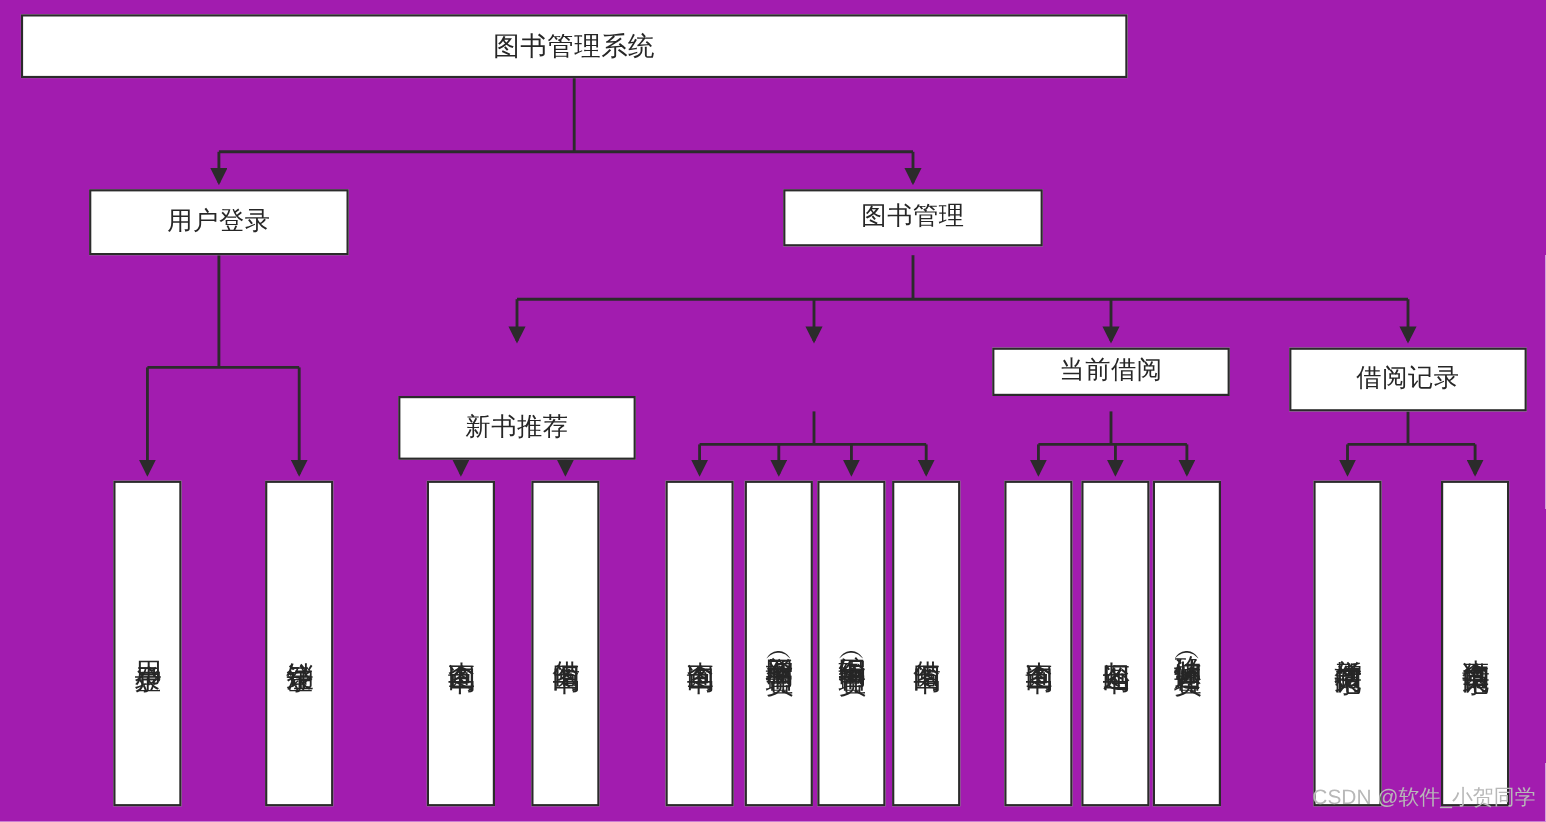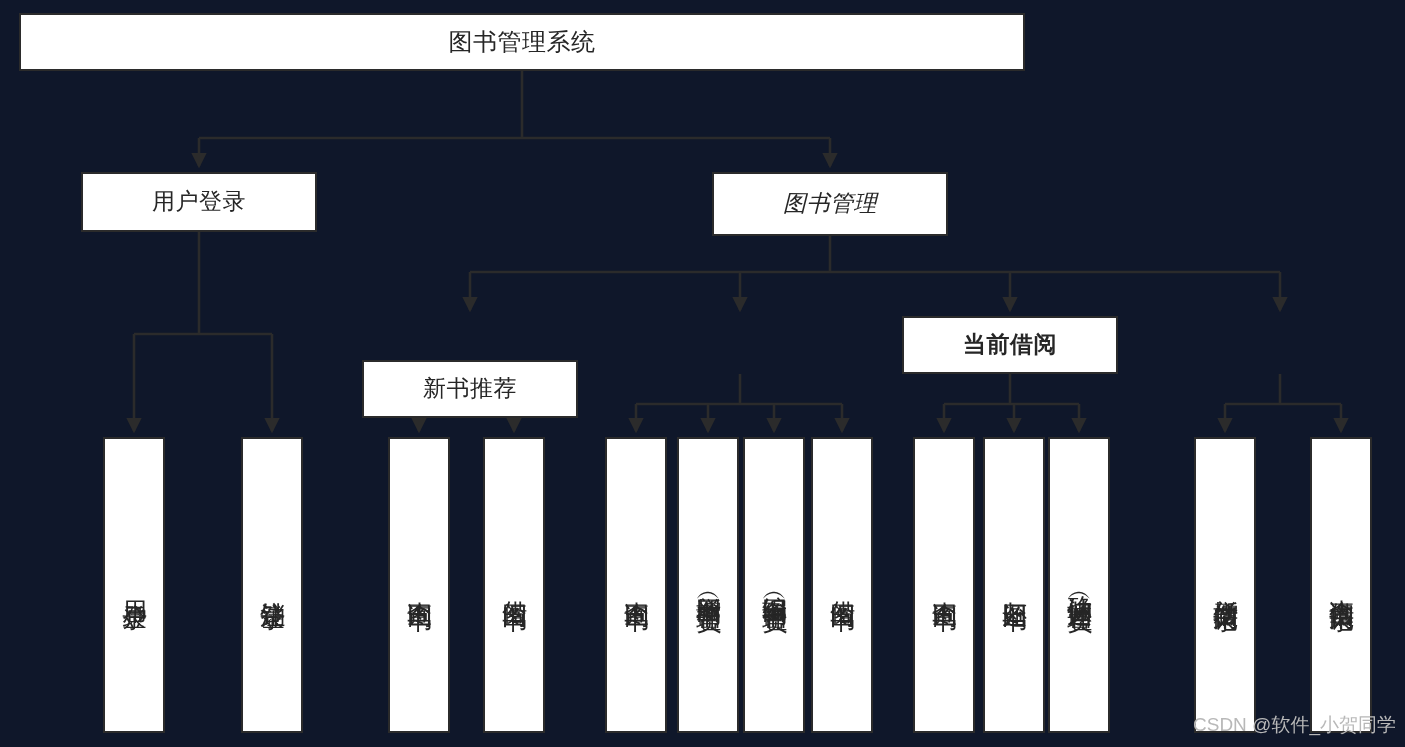--- a/index.html
+++ b/index.html
@@ -8,21 +8,21 @@
     padding: 0;
     background: #ffffff;
   }
   body {
     font-family: "DejaVu Sans", "Liberation Sans", sans-serif;
   }
   #diagram-root {
     position: relative;
     width: 1405px;
     height: 747px;
-    background: #0f172a;
+    background: #a21caf;
     overflow: hidden;
   }
   svg#edges {
     position: absolute;
     left: 0;
     top: 0;
     width: 1405px;
     height: 747px;
     pointer-events: none;
   }
@@ -127,29 +127,32 @@
     </g>
   </svg>
 
   <div class="node horizontal root" style="left:19px; top:13px; width:1006px; height:58px;">
     <span class="node-label">图书管理系统</span>
   </div>
 
   <div class="node horizontal" style="left:81px; top:172px; width:236px; height:60px;">
     <span class="node-label">用户登录</span>
   </div>
-  <div class="node horizontal" style="left:712px; top:172px; width:236px; height:64px;font-style:italic;">
+  <div class="node horizontal" style="left:712px; top:172px; width:236px; height:52px;">
     <span class="node-label">图书管理</span>
   </div>
 
   <div class="node horizontal" style="left:362px; top:316px; width:216px; height:58px;margin-top:44px;">
     <span class="node-label">新书推荐</span>
   </div>
-  <div class="node horizontal" style="left:902px; top:316px; width:216px; height:58px;font-weight:bold;">
+  <div class="node horizontal" style="left:902px; top:316px; width:216px; height:44px;">
     <span class="node-label">当前借阅</span>
+  </div>
+  <div class="node horizontal" style="left:1172px; top:316px; width:216px; height:58px;">
+    <span class="node-label">借阅记录</span>
   </div>
 
   <div class="node vertical" style="left:103px; top:437px; width:62px; height:296px;">
     <span class="node-label">用户登录</span>
   </div>
   <div class="node vertical" style="left:241px; top:437px; width:62px; height:296px;">
     <span class="node-label">注销登录</span>
   </div>
 
   <div class="node vertical" style="left:388px; top:437px; width:62px; height:296px;">

